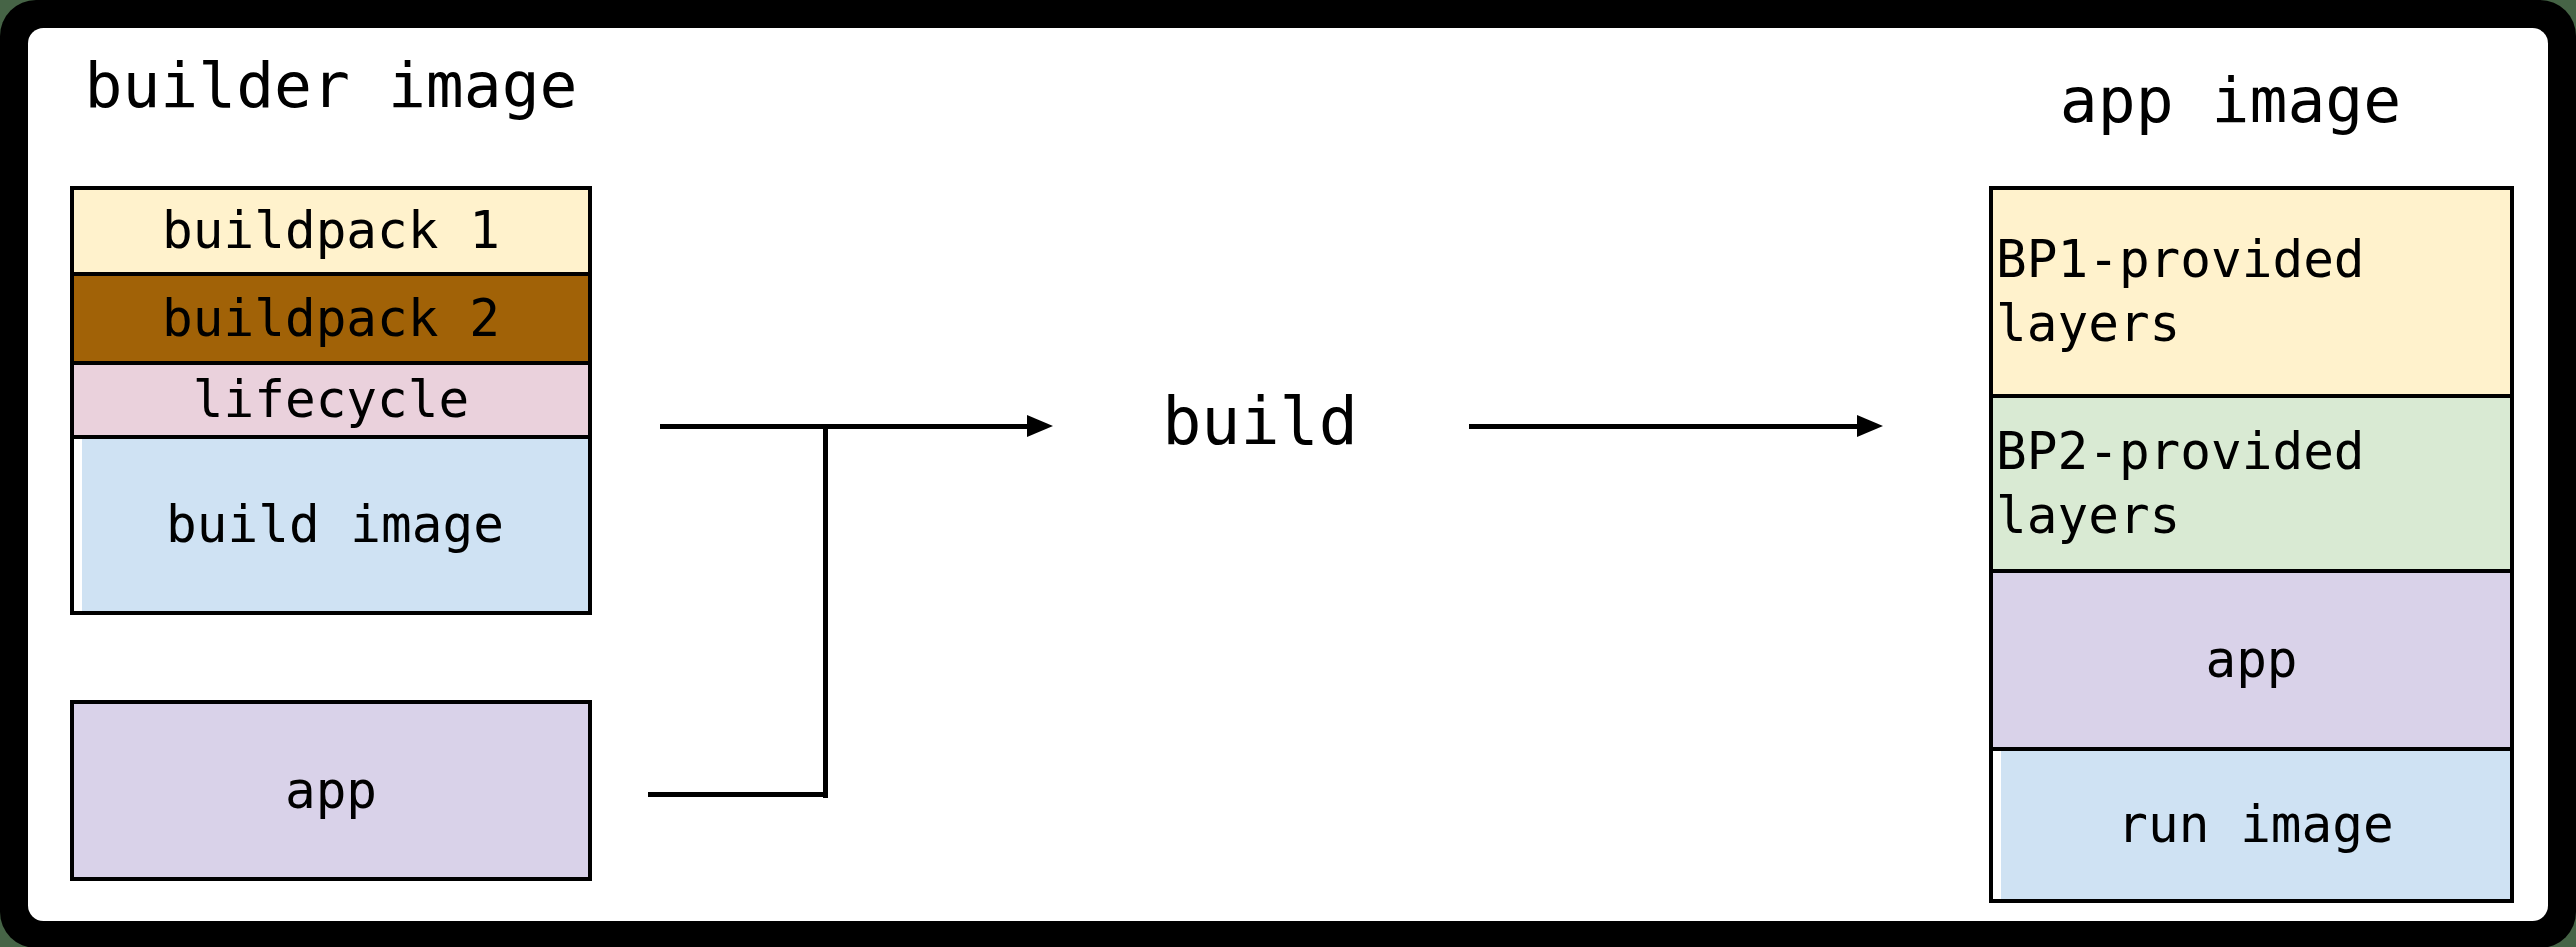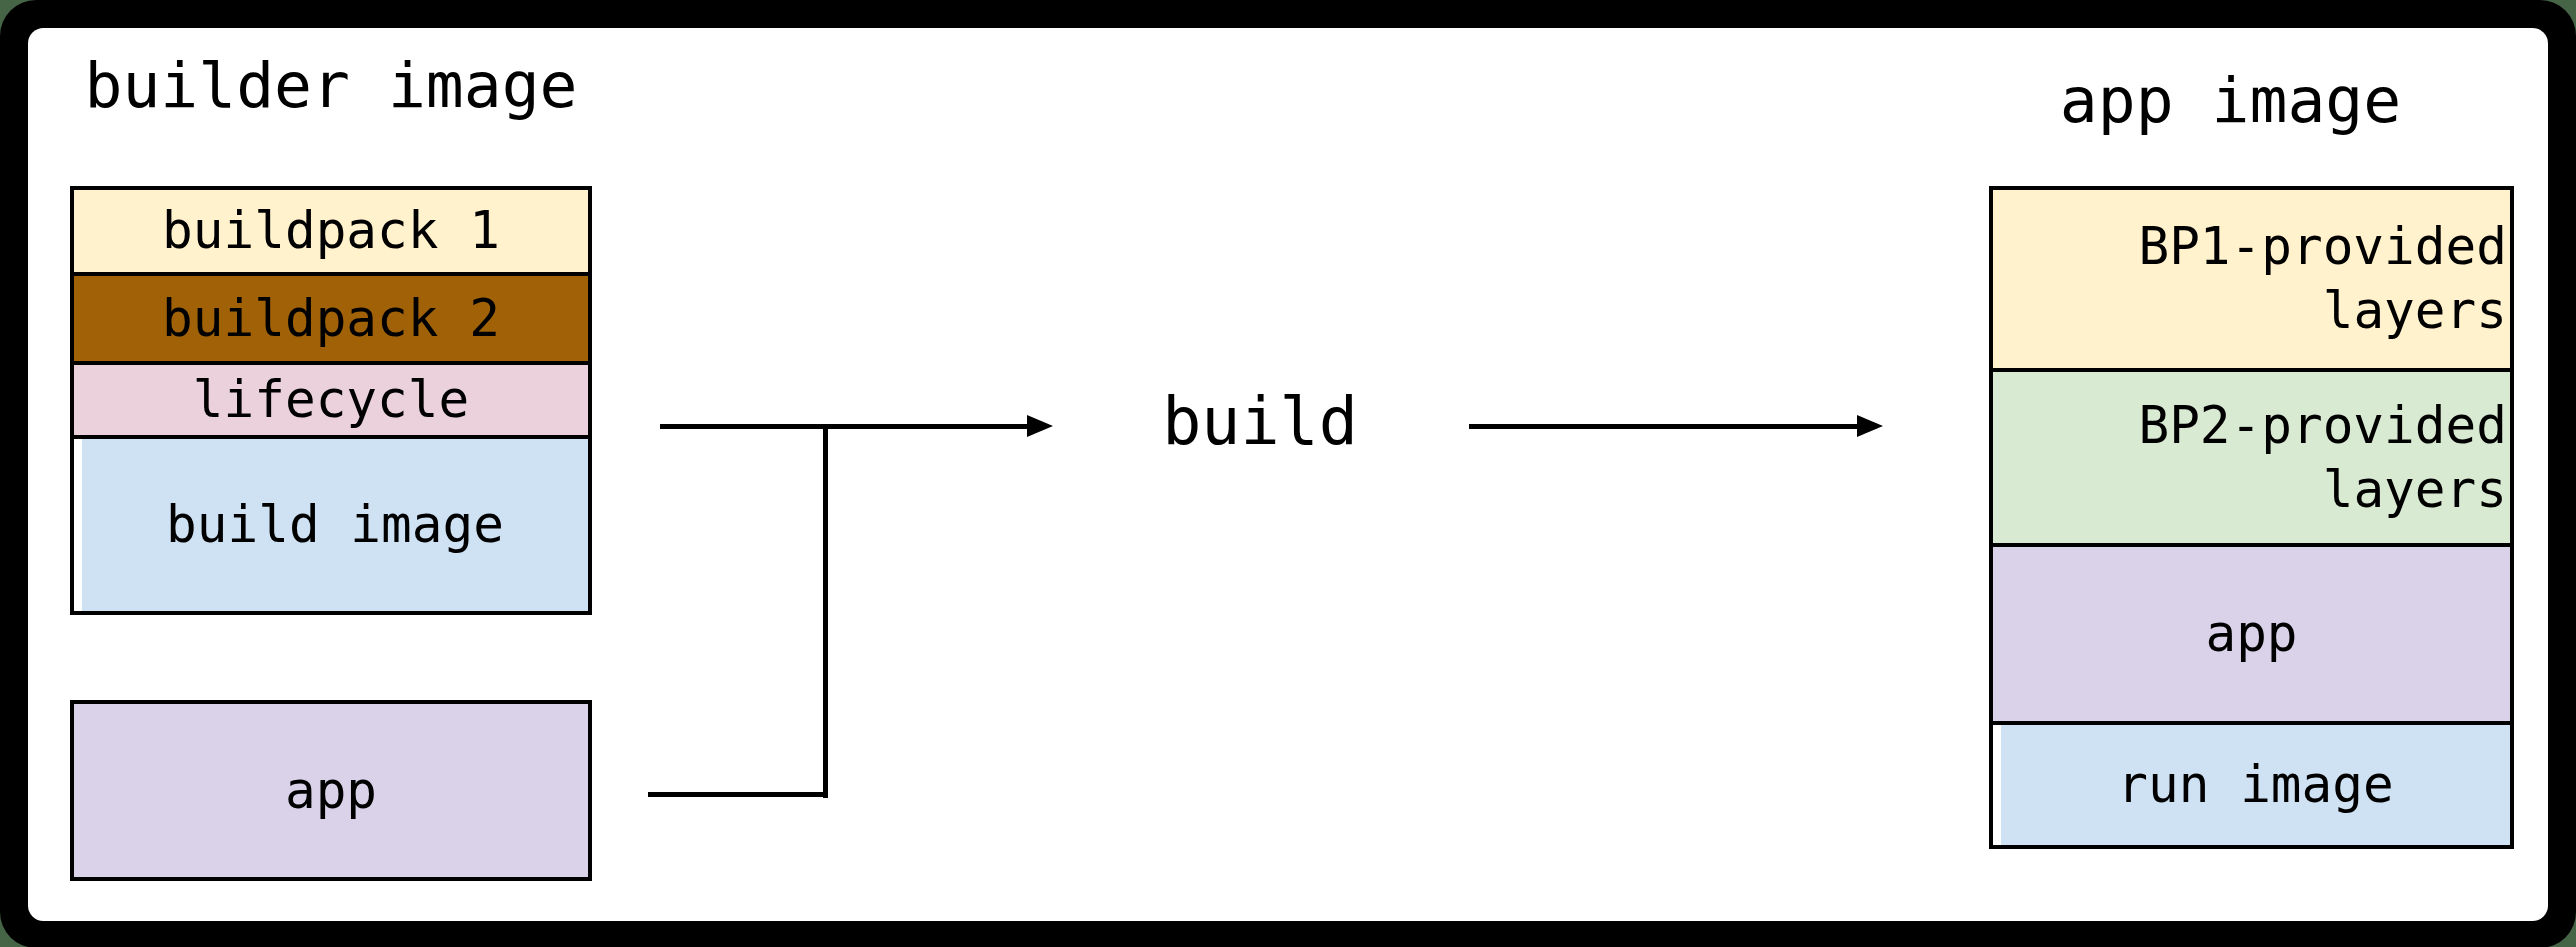--- a/index.html
+++ b/index.html
@@ -43,37 +43,37 @@
     background: #ffffff;
   }
   .stack-left  { left: 70px;   top: 186px; width: 522px; }
   .stack-right { left: 1989px; top: 186px; width: 525px; }
 
   .layer-row {
     box-sizing: border-box;
     display: flex;
     align-items: center;
     justify-content: center;
-    text-align: right;
+    text-align: left;
     font-size: 51px;
     line-height: 1.25;
     border-bottom: 4.6px solid #000000;
     padding: 0 3.1px;
   }
   .layer-row:last-child { border-bottom: none; margin-left: 8px; }
 
   .stack-left .row-1 { height: 86px; }
   .stack-left .row-2 { height: 89px; }
   .stack-left .row-3 { height: 74px; }
   .stack-left .row-4 { height: 172px; }
 
-  .stack-right .row-1 { height: 182px; }
+  .stack-right .row-1 { height: 208px; }
   .stack-right .row-2 { height: 175px; }
   .stack-right .row-3 { height: 178px; }
-  .stack-right .row-4 { height: 120px; }
+  .stack-right .row-4 { height: 148px; }
 
   .app-box-left {
     left: 70px; top: 700px;
     width: 522px; height: 181px;
     border: 4.6px solid #000000;
     box-sizing: border-box;
     display: flex;
     align-items: center;
     justify-content: center;
     font-size: 51px;

